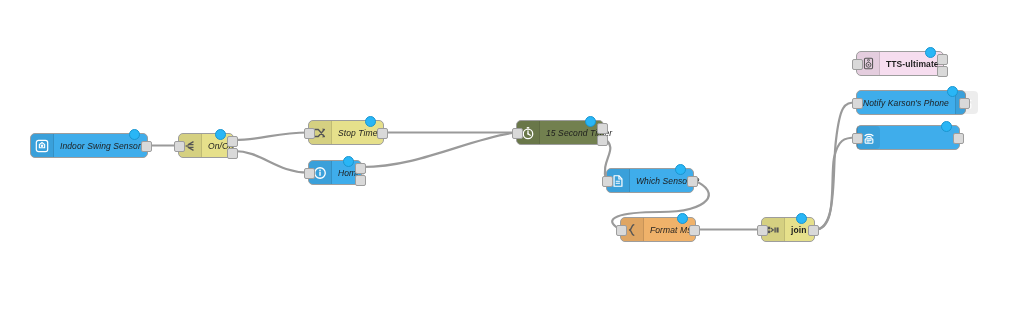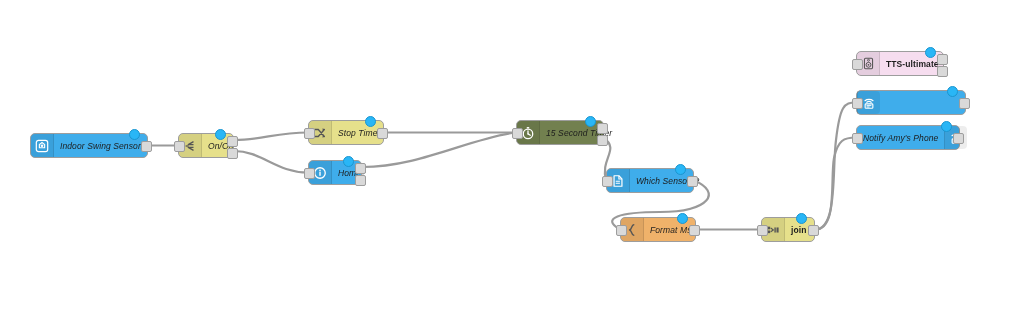--- a/index.html
+++ b/index.html
@@ -216,34 +216,34 @@
             <rect x="9.6" y="5.1" width="1.6" height="5.8" fill="#555555"></rect>
             <rect x="12" y="5.1" width="2.4" height="5.8" fill="#555555"></rect>
           </svg>
         </div>
         <div class="label plain">join</div>
         <div class="port in" style="top: 7px;"></div>
         <div class="port out" style="top: 7px;"></div>
         <div class="statusdot" style="background: rgb(41, 182, 246);"></div>
       </div>
       <div class="node icon-right" style="left: 856px; top: 90px; width: 110px; background: rgb(63, 173, 235);">
+        <div class="label">Notify Karson's Phone</div>
         <div class="icon-box">
           <svg class="glyph" width="14" height="14" viewBox="0 0 16 16">
             <path d="M3.4 5.4 C5.6 3.4 10.4 3.4 12.6 5.4" fill="none" stroke="#ffffff" stroke-width="1.3" stroke-linecap="round"></path>
             <path d="M5.5 7.2 C6.9 6 9.1 6 10.5 7.2" fill="none" stroke="#ffffff" stroke-width="1.3" stroke-linecap="round"></path>
             <rect x="3.6" y="9" width="8.8" height="5" rx="1" fill="none" stroke="#ffffff" stroke-width="1.3"></rect>
             <path d="M5.2 11 L10.8 11 M5.2 12.6 L8.6 12.6" stroke="#ffffff" stroke-width="1.1"></path>
           </svg>
         </div>
         <div class="port in" style="top: 7px;"></div>
         <div class="port out" style="top: 7px;"></div>
         <div class="statusdot" style="background: rgb(41, 182, 246);"></div>
       </div>
       <div class="node icon-right" style="left: 856px; top: 125px; width: 104px; background: rgb(63, 173, 235);">
-        <div class="label">Notify Amy's Phone</div>
         <div class="icon-box">
           <svg class="glyph" width="14" height="14" viewBox="0 0 16 16">
             <path d="M3.4 5.4 C5.6 3.4 10.4 3.4 12.6 5.4" fill="none" stroke="#ffffff" stroke-width="1.3" stroke-linecap="round"></path>
             <path d="M5.5 7.2 C6.9 6 9.1 6 10.5 7.2" fill="none" stroke="#ffffff" stroke-width="1.3" stroke-linecap="round"></path>
             <rect x="3.6" y="9" width="8.8" height="5" rx="1" fill="none" stroke="#ffffff" stroke-width="1.3"></rect>
             <path d="M5.2 11 L10.8 11 M5.2 12.6 L8.6 12.6" stroke="#ffffff" stroke-width="1.1"></path>
           </svg>
         </div>
         <div class="port in" style="top: 7px;"></div>
         <div class="port out" style="top: 7px;"></div>

